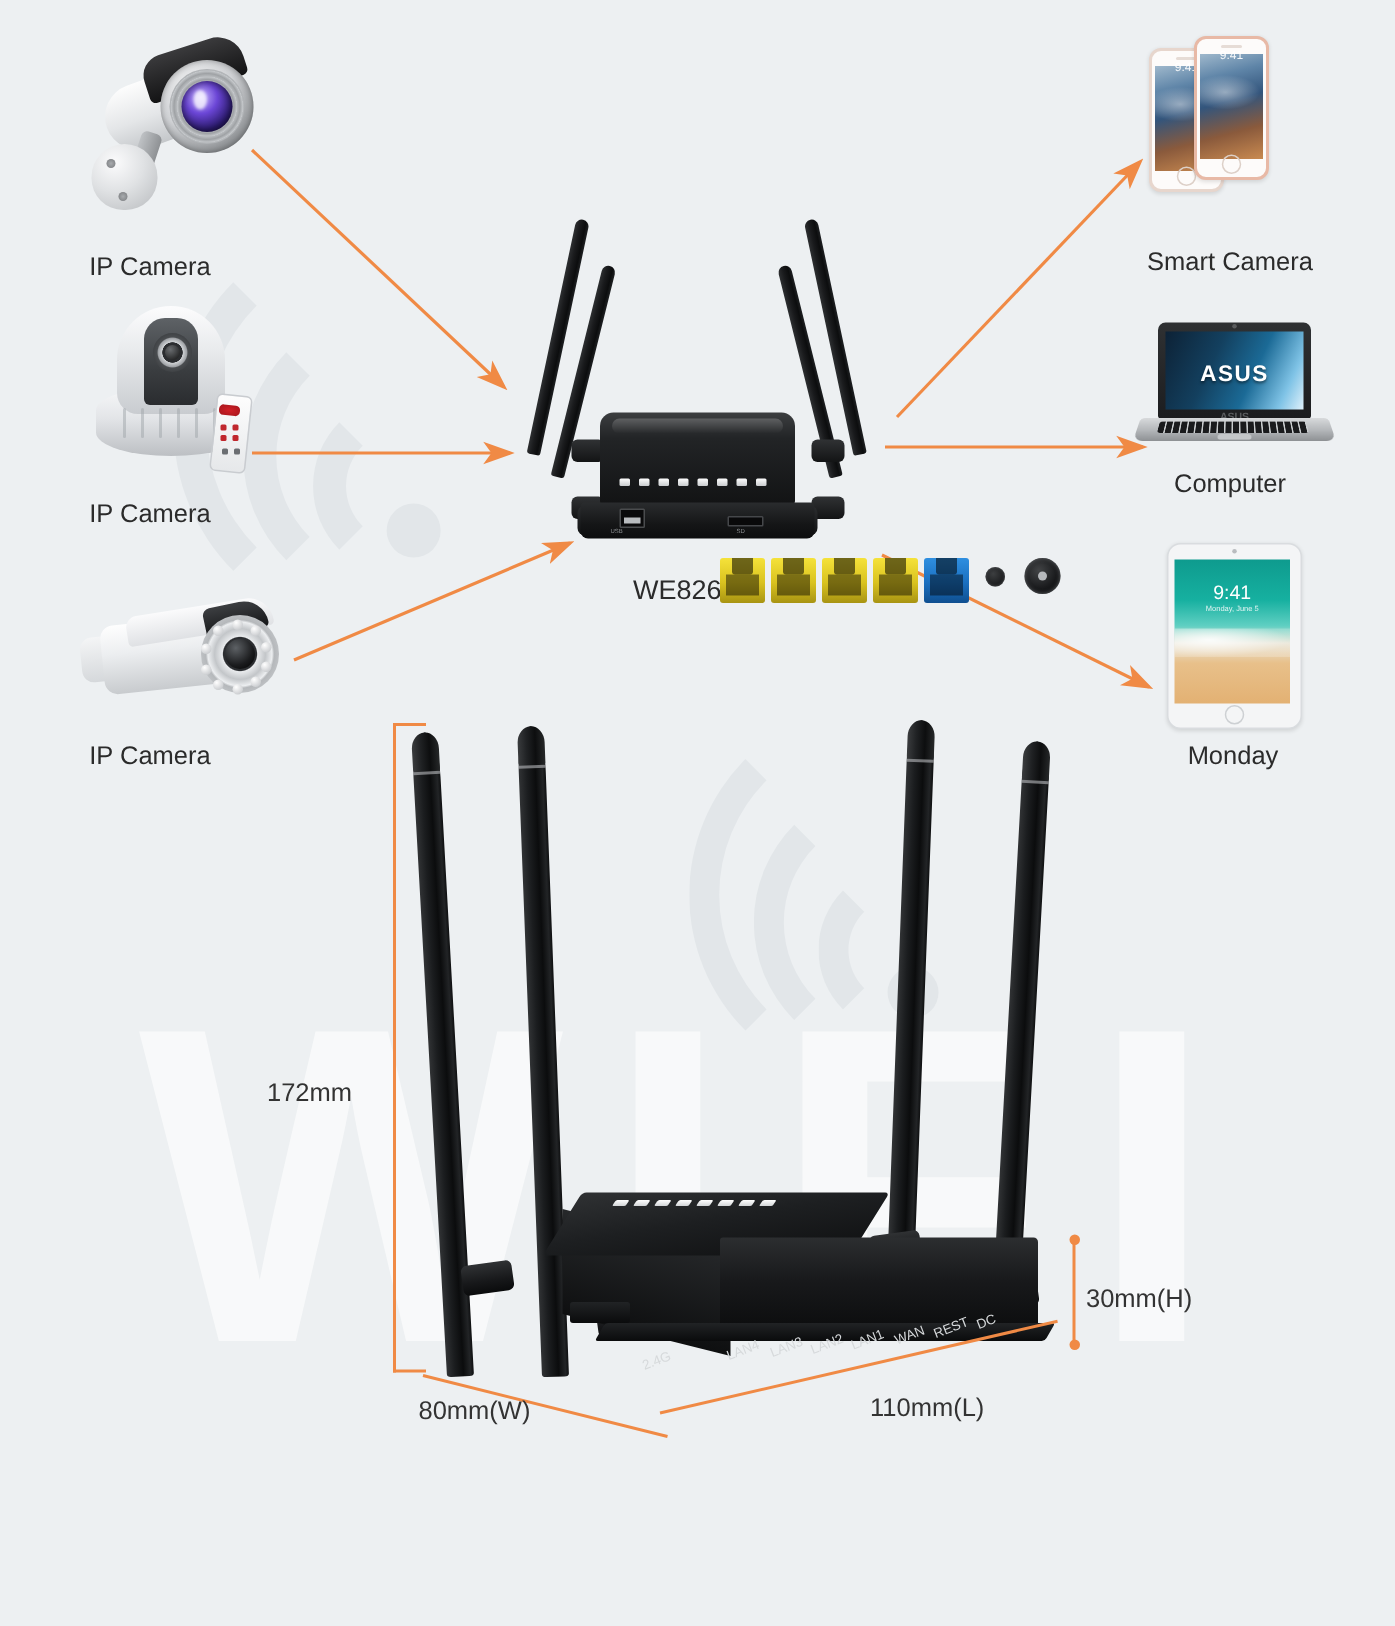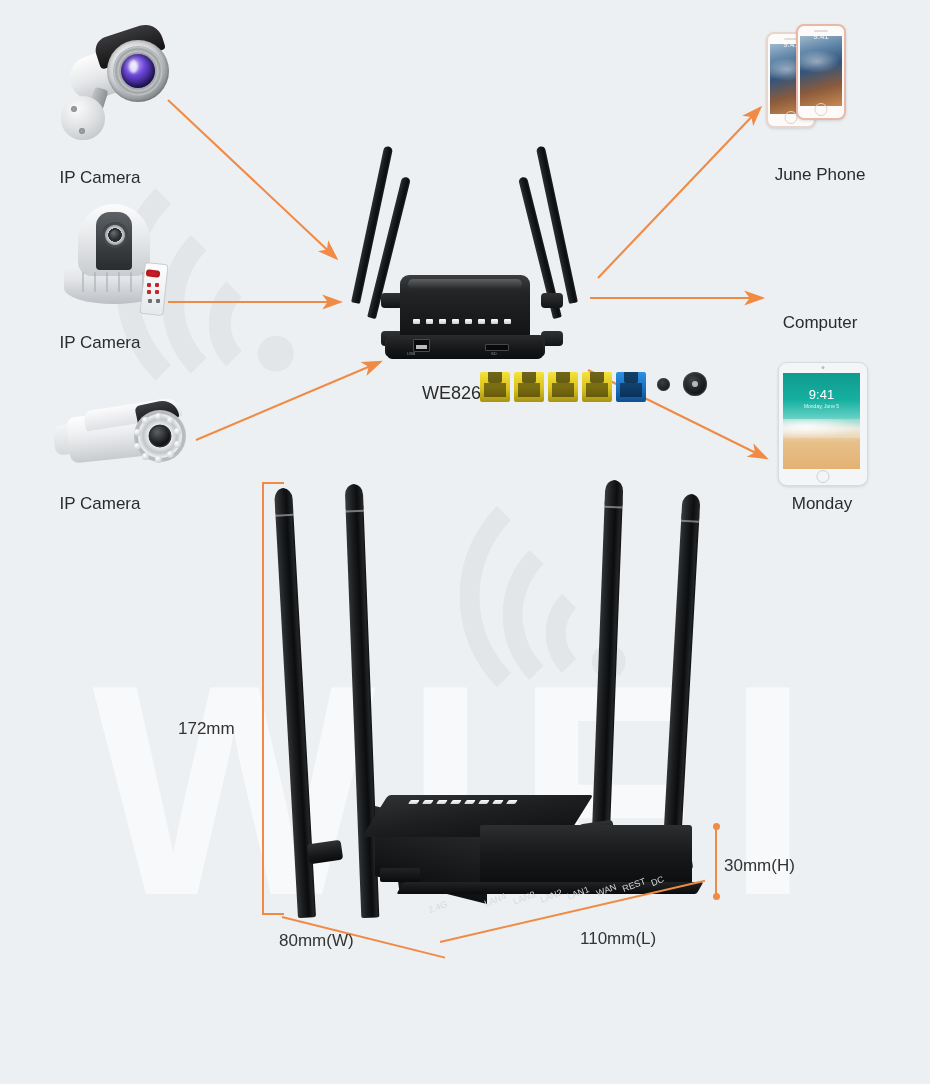--- a/index.html
+++ b/index.html
@@ -590,22 +590,35 @@
       <div class="time">9:41</div>
       <div class="home"></div>
     </div>
     <div class="phone front">
       <div class="notch"></div>
       <div class="screen"></div>
       <div class="time">9:41</div>
       <div class="home"></div>
     </div>
   </div>
-  <div class="label" style="left:750px; top:165px; width:140px;">June Phone</div>
-
+  <div class="label" style="left:750px; top:165px; width:140px;">Smart Camera</div>
+
+  <div class="device laptop">
+    <div class="lp-lid">
+      <div class="lp-cam"></div>
+      <div class="lp-screen">
+        <div class="lp-logo">ASUS</div>
+      </div>
+    </div>
+    <div class="lp-badge">ASUS</div>
+    <div class="lp-base">
+      <div class="lp-keys"></div>
+      <div class="lp-track"></div>
+    </div>
+  </div>
   <div class="label" style="left:750px; top:313px; width:140px;">Computer</div>
 
   <div class="device tablet">
     <div class="tb-frame"></div>
     <div class="tb-cam"></div>
     <div class="tb-screen">
       <div class="tb-foam"></div>
       <div class="tb-time">9:41</div>
       <div class="tb-date">Monday, June 5</div>
     </div>

